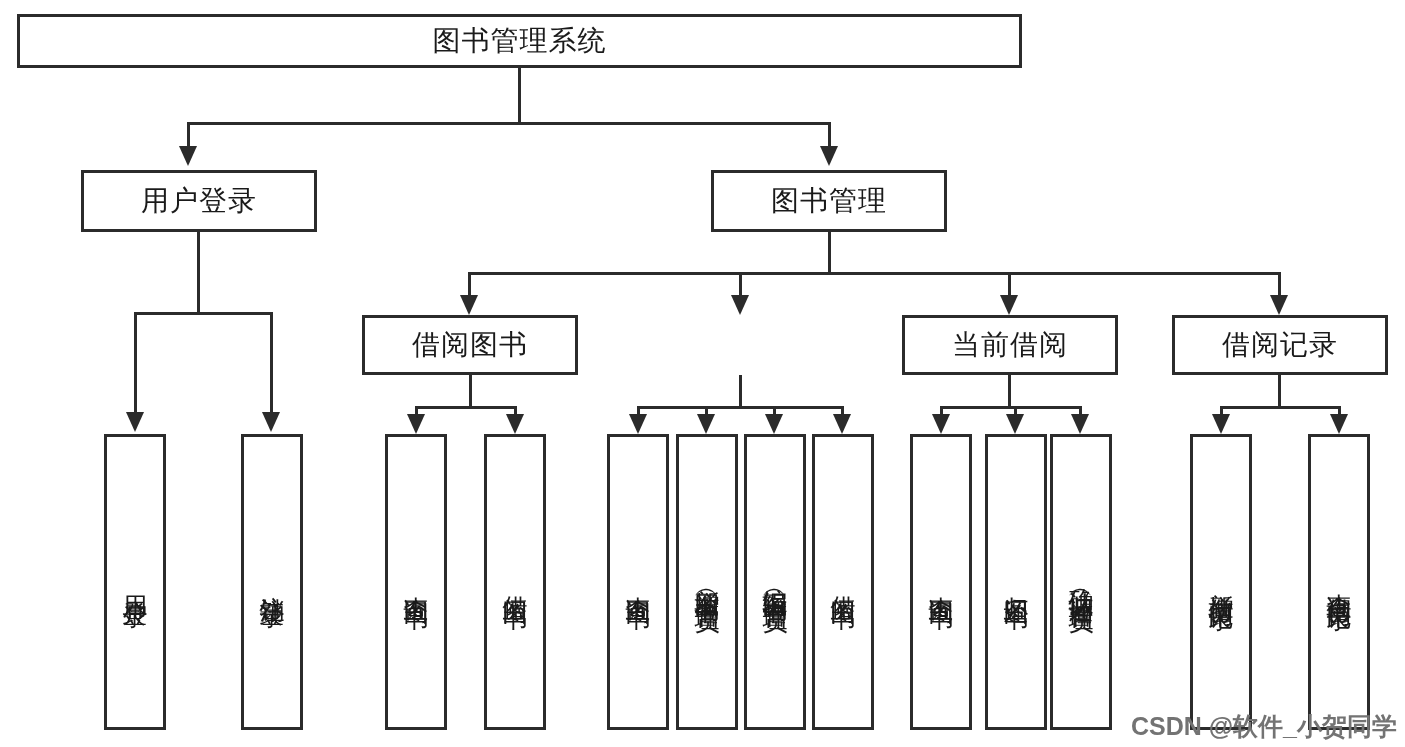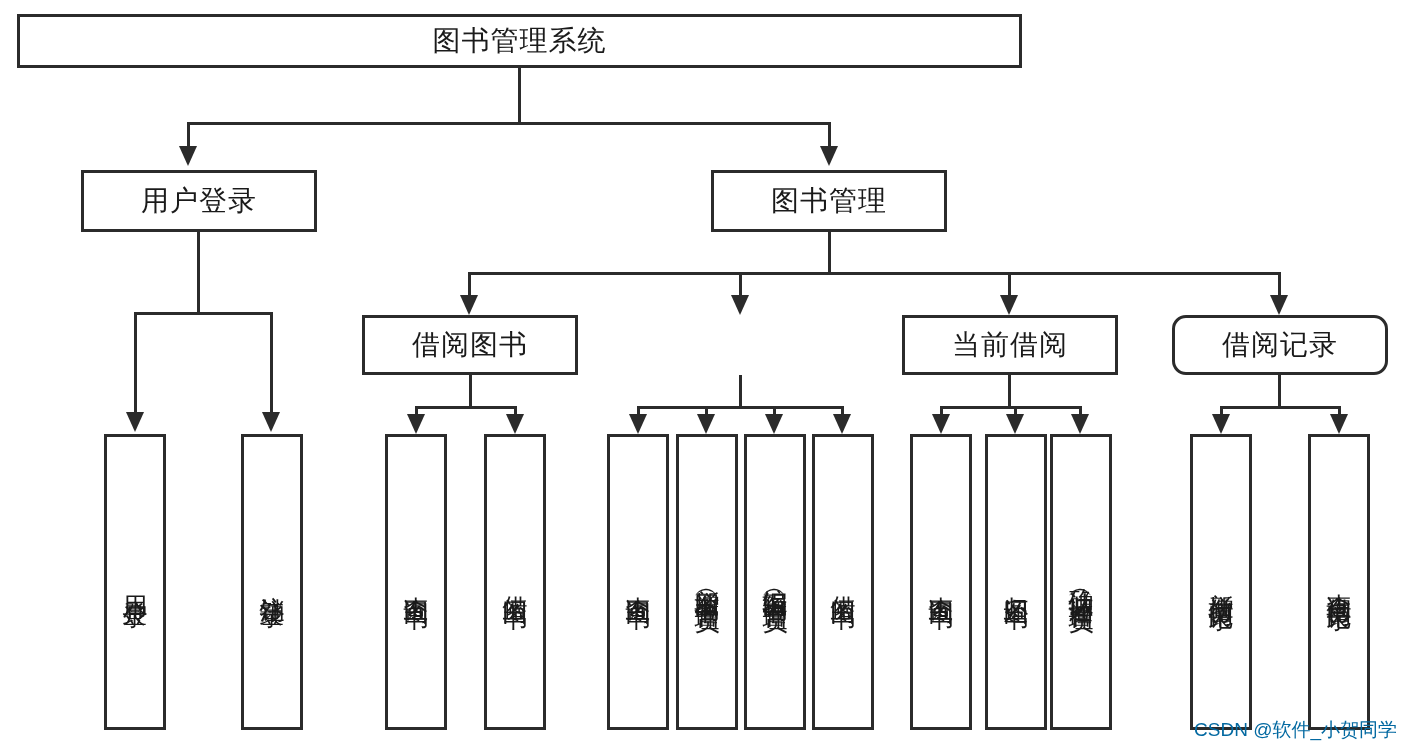--- a/index.html
+++ b/index.html
@@ -64,25 +64,26 @@
     height: 0;
     border-left: 9px solid transparent;
     border-right: 9px solid transparent;
     border-top: 20px solid #2b2b2b;
   }
   
   #watermark {
     position: absolute;
     right: 8px;
     bottom: 4px;
-    font-size: 19px;
-    color: #0369a1;
+    font-size: 25px;
+    color: #737373;
     font-family: "Liberation Sans", "DejaVu Sans", sans-serif;
     white-space: nowrap;
     pointer-events: none;
+    font-weight: bold;
   }
 </style>
 </head>
 <body>
 
 <div id="canvas">
 
   <div class="node horiz" style="left:17px; top:14px; width:1005px; height:54px;">
     <span>图书管理系统</span>
   </div>
@@ -119,21 +120,21 @@
   <div class="arrow" style="left:1000px; top:295px;"></div>
   <div class="vline" style="left:1278px; top:272px; height:23px;"></div>
   <div class="arrow" style="left:1270px; top:295px;"></div>
 
   <div class="node horiz" style="left:362px; top:315px; width:216px; height:60px;">
     <span>借阅图书</span>
   </div>
   <div class="node horiz" style="left:902px; top:315px; width:216px; height:60px;justify-content:center;">
     <span>当前借阅</span>
   </div>
-  <div class="node horiz" style="left:1172px; top:315px; width:216px; height:60px;border-radius:14px;">
+  <div class="node horiz" style="left:1172px; top:315px; width:216px; height:60px;">
     <span>借阅记录</span>
   </div>
 
   <div class="vline" style="left:469px; top:375px; height:31px;"></div>
   <div class="hline" style="left:415px; top:406px; width:102px;"></div>
   <div class="vline" style="left:415px; top:406px; height:8px;"></div>
   <div class="arrow" style="left:407px; top:414px;"></div>
   <div class="vline" style="left:514px; top:406px; height:8px;"></div>
   <div class="arrow" style="left:506px; top:414px;"></div>
 

